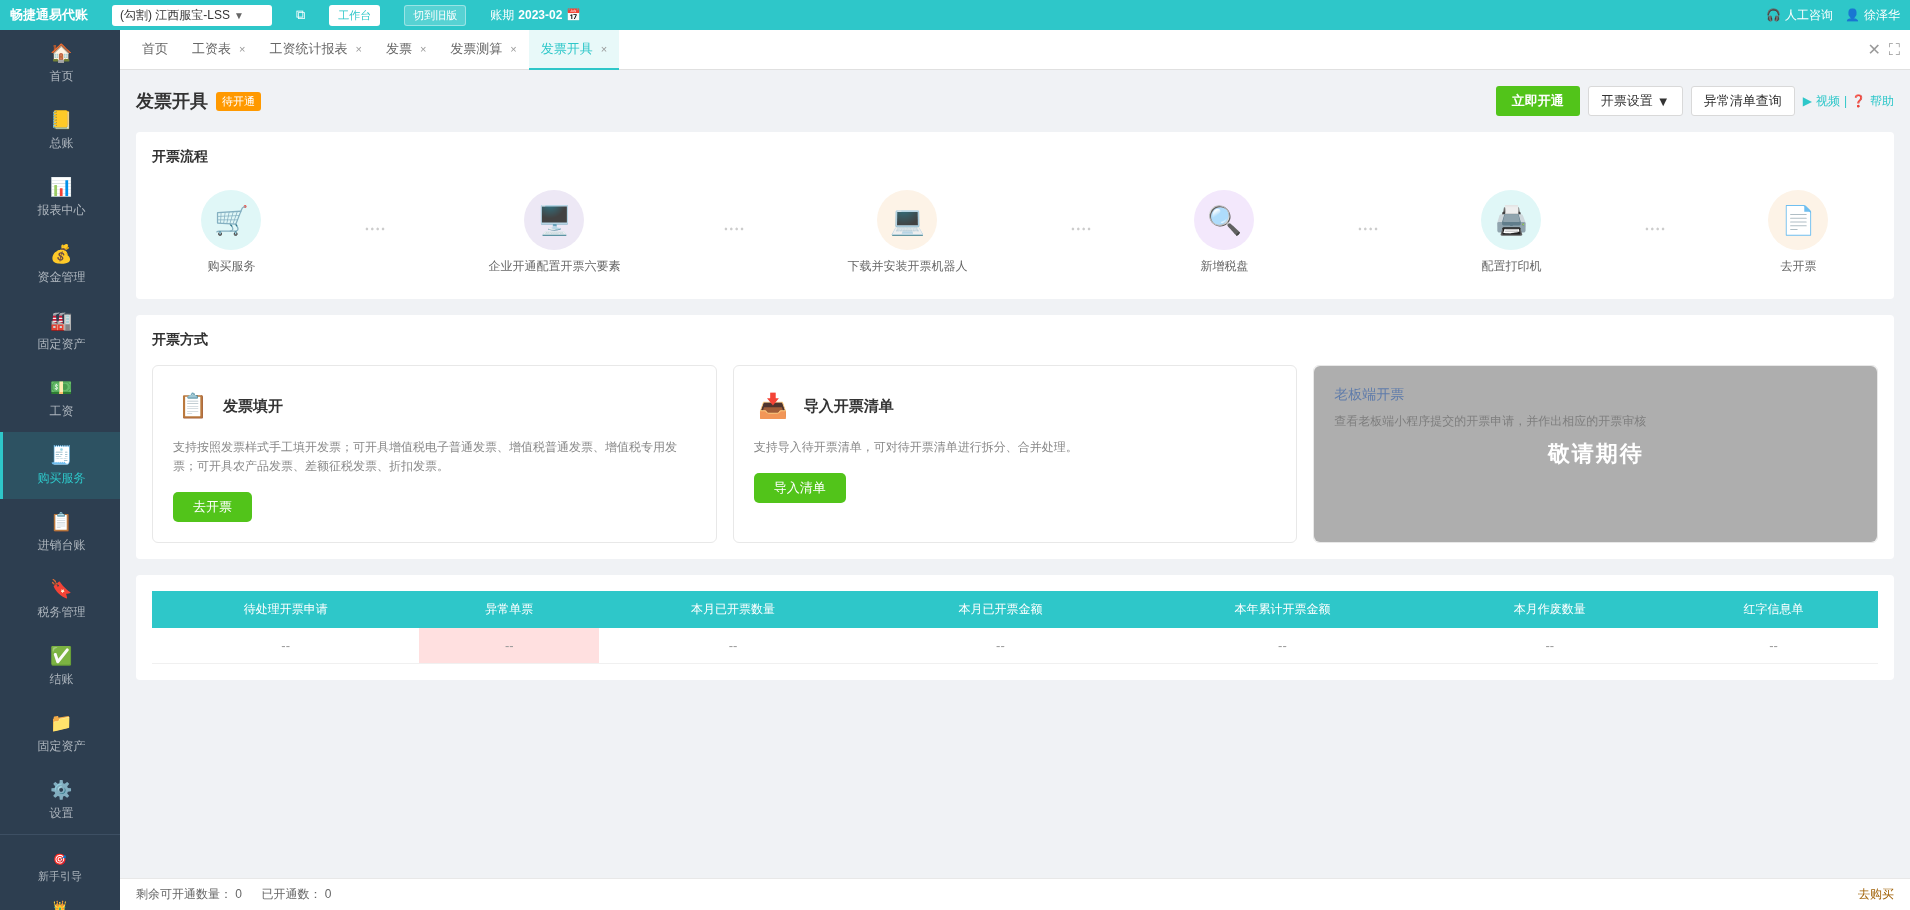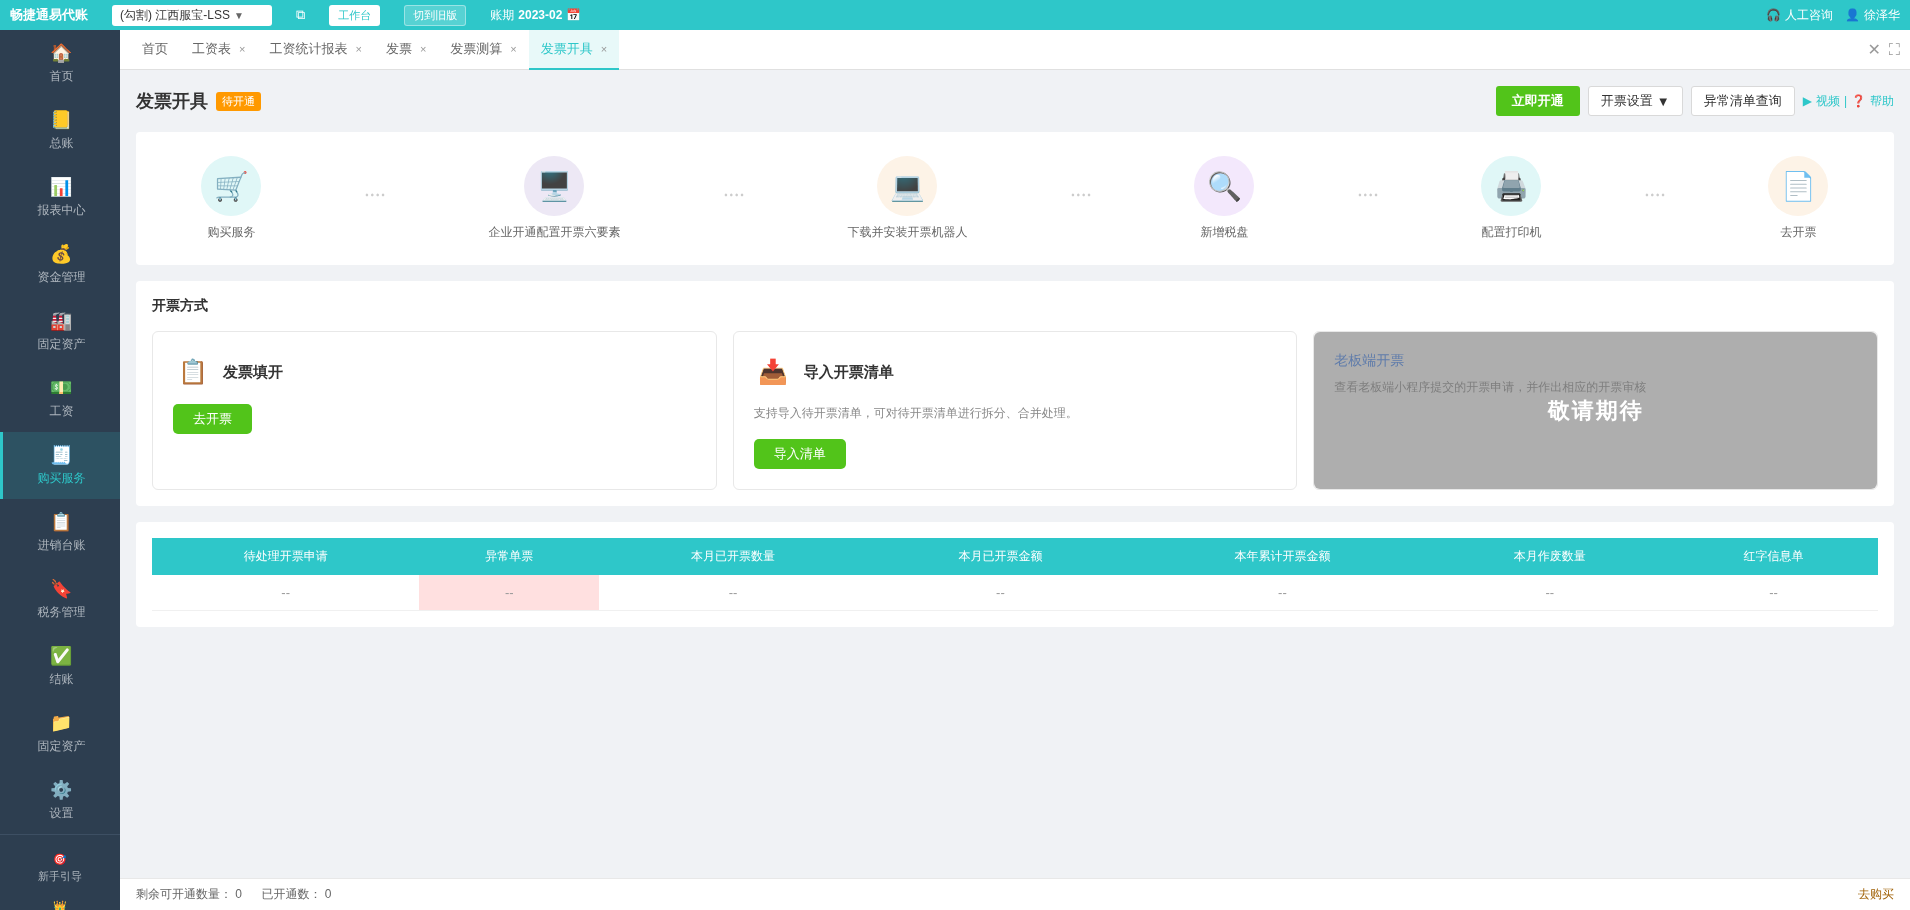--- a/index.html
+++ b/index.html
@@ -235,20 +235,21 @@
             <span>▶</span>
             <span>视频</span>
             <span>|</span>
             <span>❓</span>
             <span>帮助</span>
           </span>
         </div>
       </div>
 
       <div class="section">
+        <div class="section-title">开票流程</div>
         <div class="process-steps" id="process-steps-container">
             <div style="display: flex; flex-direction: column; align-items: center; gap: 8px; cursor: pointer;">
               <div class="step-icon" style="background: rgb(224, 247, 247);">🛒</div>
               <div class="step-label">购买服务</div>
             </div>
             <div class="step-arrow" style="color: rgb(204, 204, 204); font-size: 20px; padding-bottom: 20px;">‥‥</div>
             <div style="display: flex; flex-direction: column; align-items: center; gap: 8px; cursor: pointer;">
               <div class="step-icon" style="background: rgb(237, 232, 245);">🖥️</div>
               <div class="step-label">企业开通配置开票六要素</div>
             </div>
@@ -276,20 +277,21 @@
       </div>
 
       <div class="section">
         <div class="section-title">开票方式</div>
         <div class="method-cards" id="method-cards-container">
             <div class="method-card">
       <div class="method-card-header">
         <div class="method-icon">📋</div>
         <div class="method-title">发票填开</div>
       </div>
+      <div class="method-desc">支持按照发票样式手工填开发票；可开具增值税电子普通发票、增值税普通发票、增值税专用发票；可开具农产品发票、差额征税发票、折扣发票。</div>
       <button class="method-btn">去开票</button>
     </div>
             <div class="method-card">
       <div class="method-card-header">
         <div class="method-icon">📥</div>
         <div class="method-title">导入开票清单</div>
       </div>
       <div class="method-desc">支持导入待开票清单，可对待开票清单进行拆分、合并处理。</div>
       <button class="method-btn">导入清单</button>
     </div>

